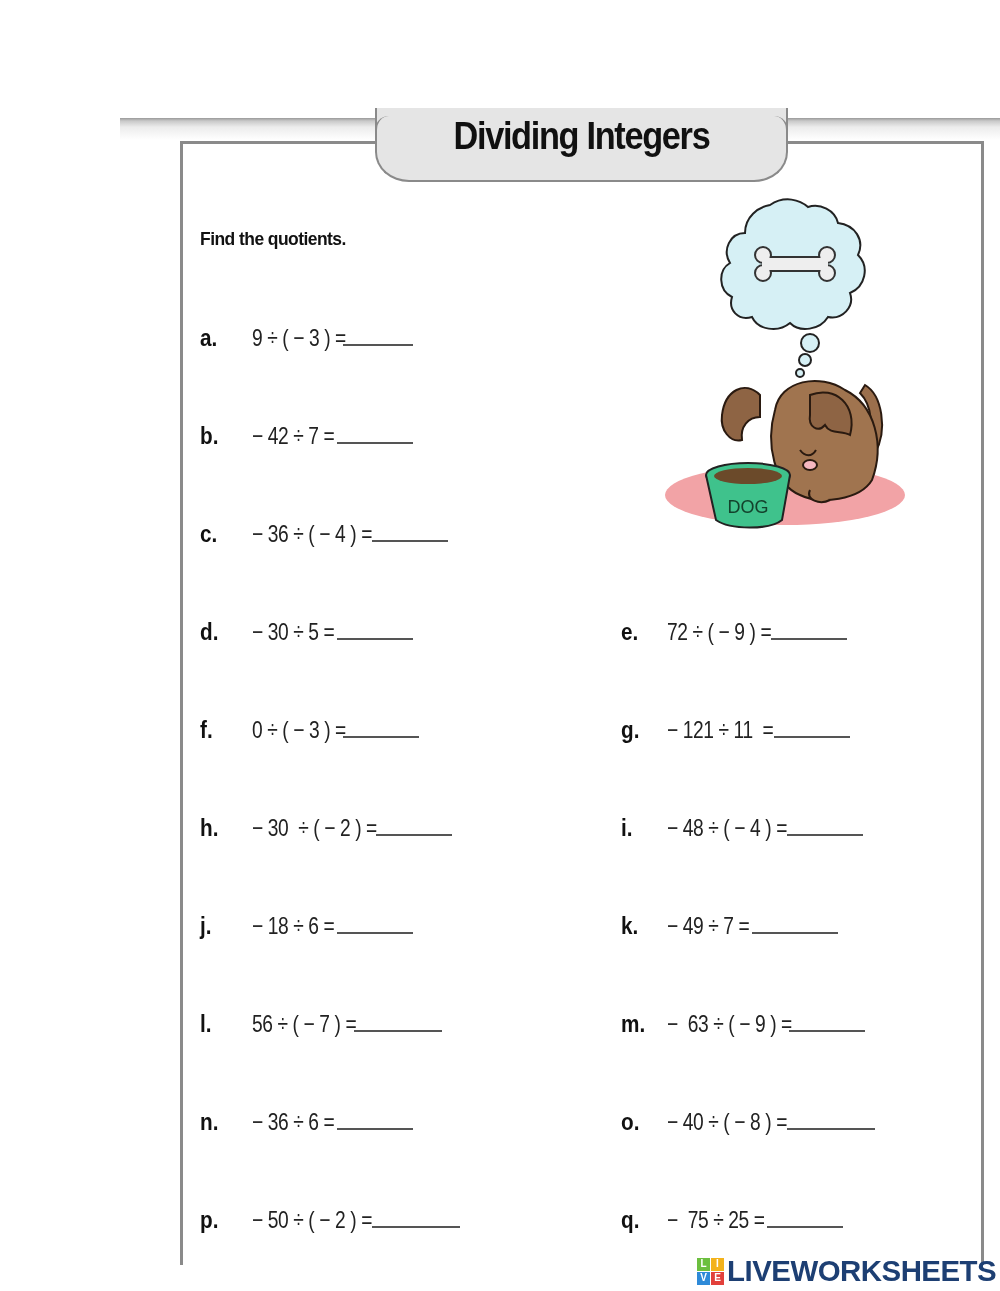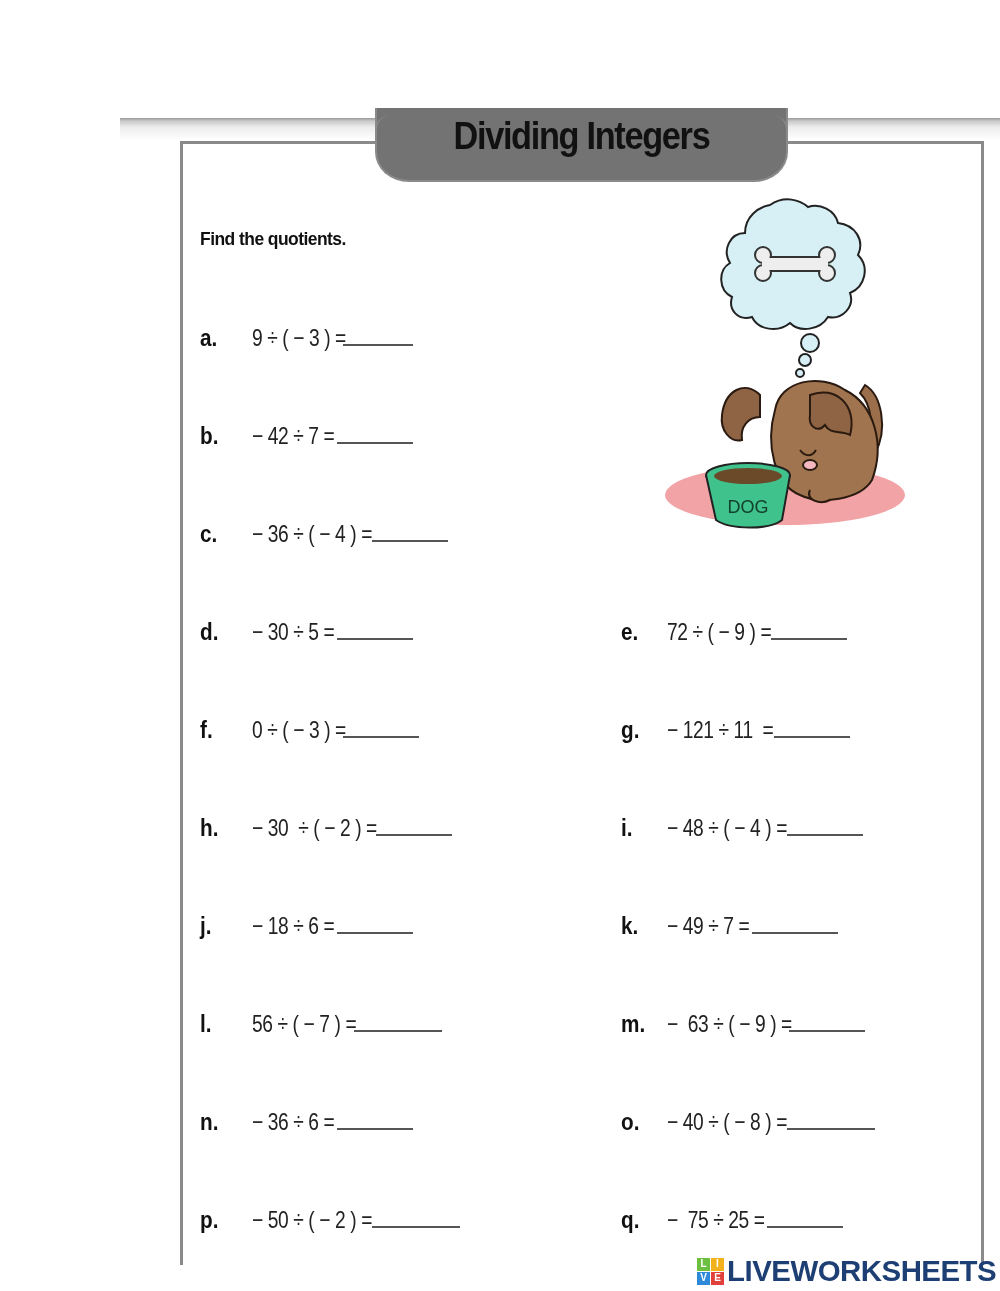--- a/index.html
+++ b/index.html
@@ -13,21 +13,21 @@
     position: absolute; left: 120px; top: 118px; width: 880px; height: 22px;
     background: linear-gradient(to bottom, #9a9a9a 0px, #c9c9c9 3px, #ececec 9px, #ffffff 22px);
   }
   .frame {
     position: absolute; left: 180px; top: 141px; width: 804px; height: 1124px;
     border-left: 3px solid #8a8a8a; border-top: 3px solid #8a8a8a; border-right: 3px solid #8a8a8a;
     box-sizing: border-box;
   }
   .title-pill {
     position: absolute; left: 375px; top: 108px; width: 413px; height: 74px;
-    background: #737373;
+    background: #e5e5e5;
     border: 2px solid #8a8a8a; border-top: none;
     border-radius: 0 0 34px 34px / 0 0 30px 30px;
     box-sizing: border-box;
     display: flex; align-items: flex-start; justify-content: center;
   }
   .title-pill::before, .title-pill::after {
     content: ""; position: absolute; top: 8px; width: 14px; height: 26px;
     border: 2px solid #8a8a8a; border-bottom: none; background: transparent;
   }
   .title-pill::before { left: -2px; border-right: none; border-radius: 14px 0 0 0; top: 8px; height: 30px; border-top: none; }

